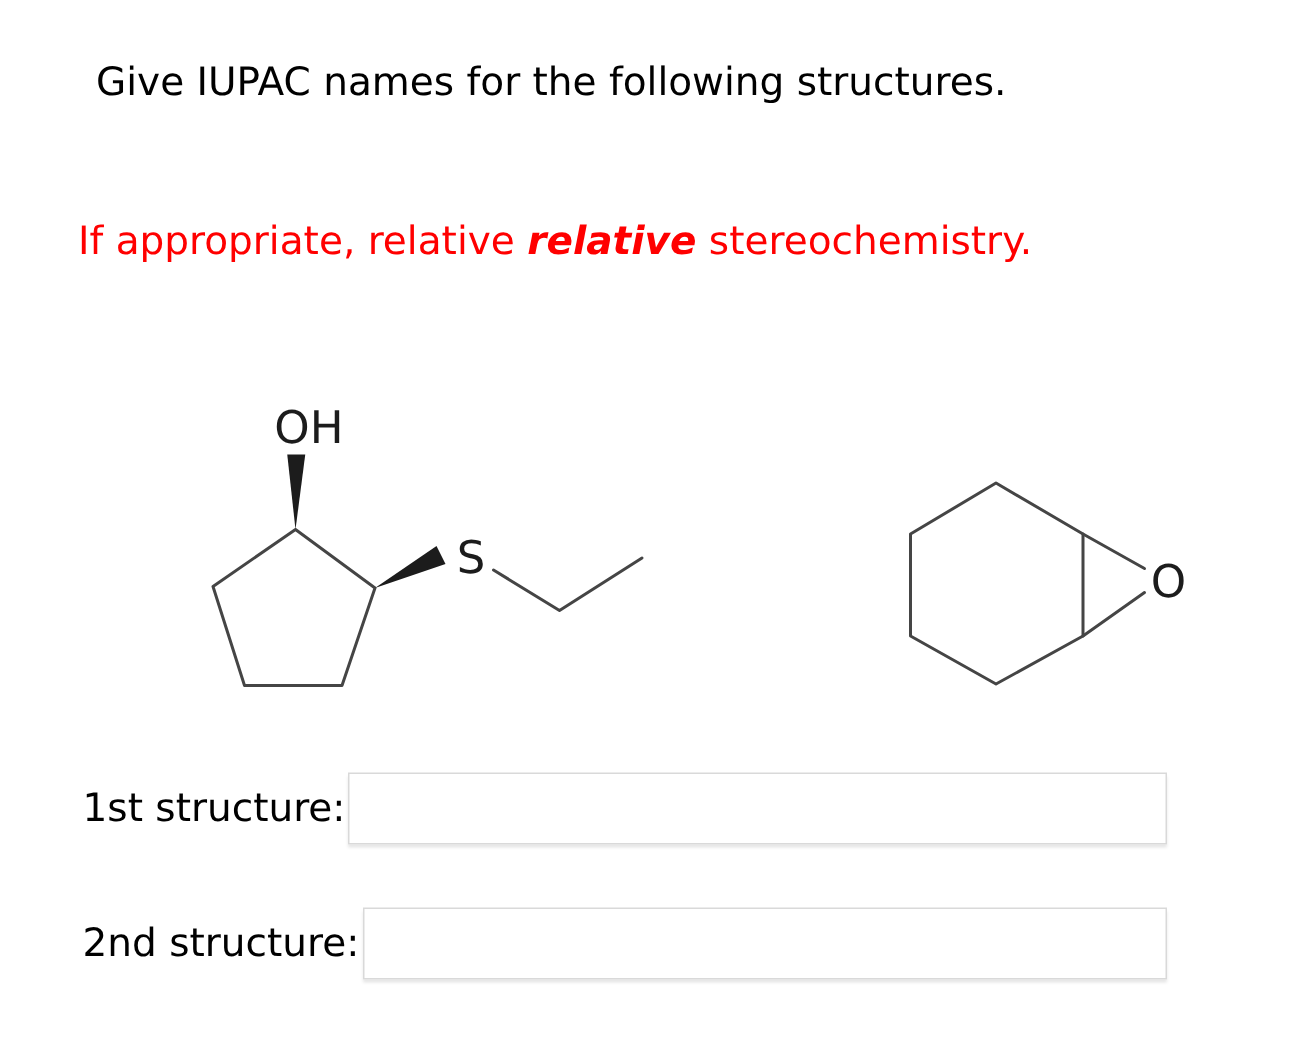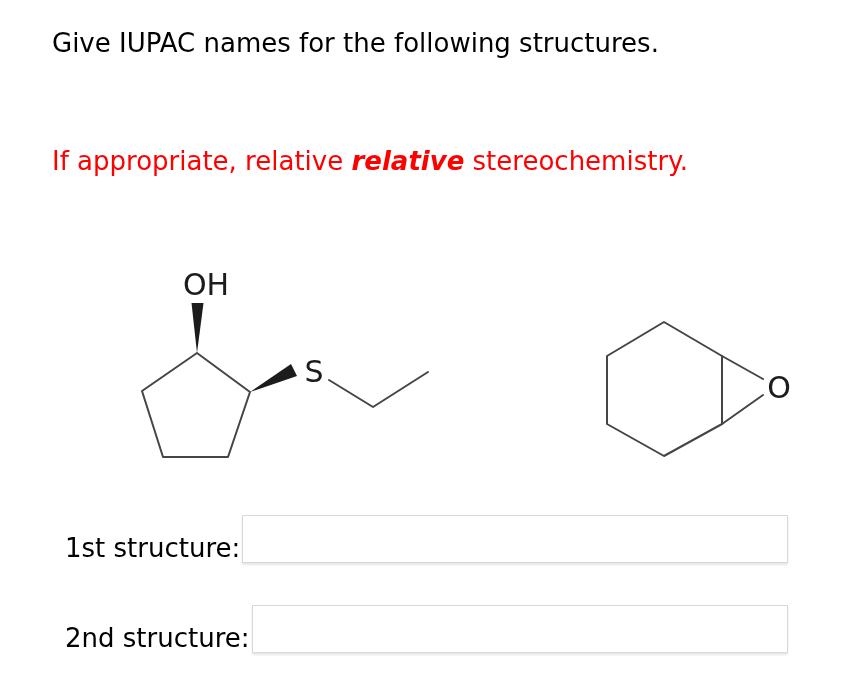--- a/index.html
+++ b/index.html
@@ -19,21 +19,21 @@
     color: var(--text);
   }
   .page {
     position: relative;
     width: 860px; height: 700px;
     overflow: hidden;
     background: var(--page_bg);
   }
   .question-title {
     position: absolute; left: 52px; top: 28px;
-    margin: 0;
+    margin: 12px;
     font-size: 26px; font-weight: 400; color: var(--text);
     white-space: nowrap;
   }
   .instruction {
     position: absolute; left: 52px; top: 146px;
     margin: 0;
     font-size: 26px; color: var(--red);
     white-space: nowrap;
   }
   .instruction em {
@@ -55,22 +55,22 @@
   .wedge {
     fill: var(--atom);
     stroke: none;
   }
   .atom-label {
     fill: var(--atom);
     font-size: 30px;
     font-family: "DejaVu Sans", "Liberation Sans", sans-serif;
   }
   .answer-row {
-    position: absolute; left: 65px; width: 723px; height: 49px;
-    display: flex; align-items: flex-end;
+    position: absolute; left: 55px; width: 723px; height: 49px;
+    display: flex; align-items: center;
     z-index: 2;
   }
   .answer-row.first  { top: 514px; }
   .answer-row.second { top: 604px; }
   .answer-label {
     font-size: 26px; color: var(--text);
     white-space: nowrap;
     padding-right: 2px;
   }
   .answer-input {

